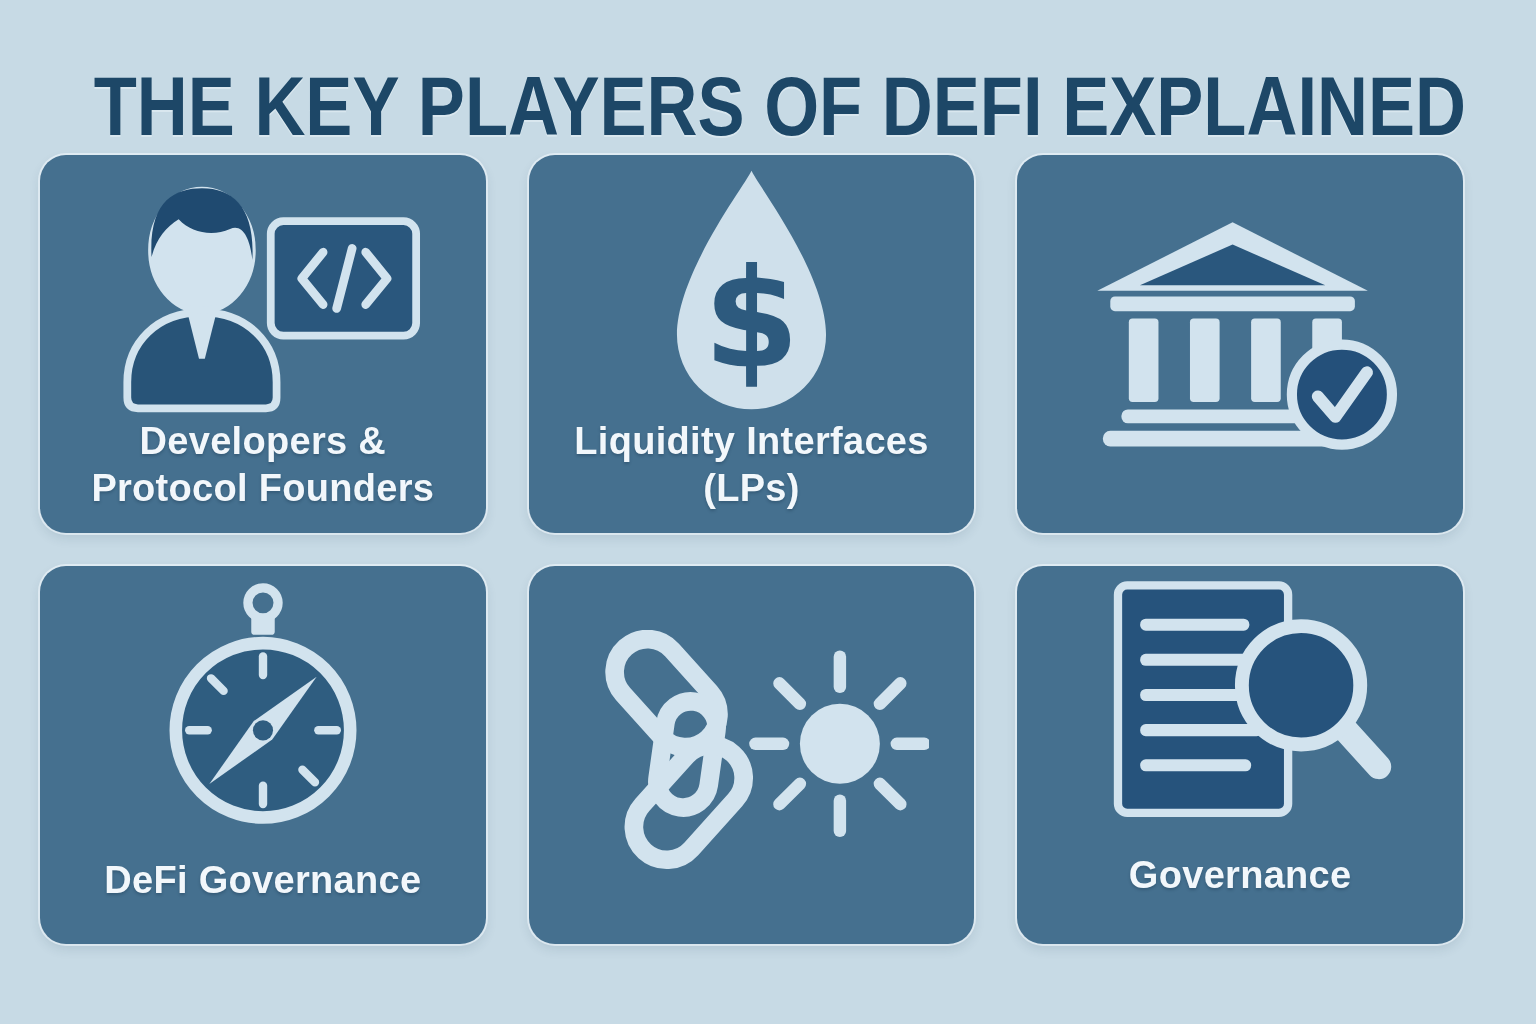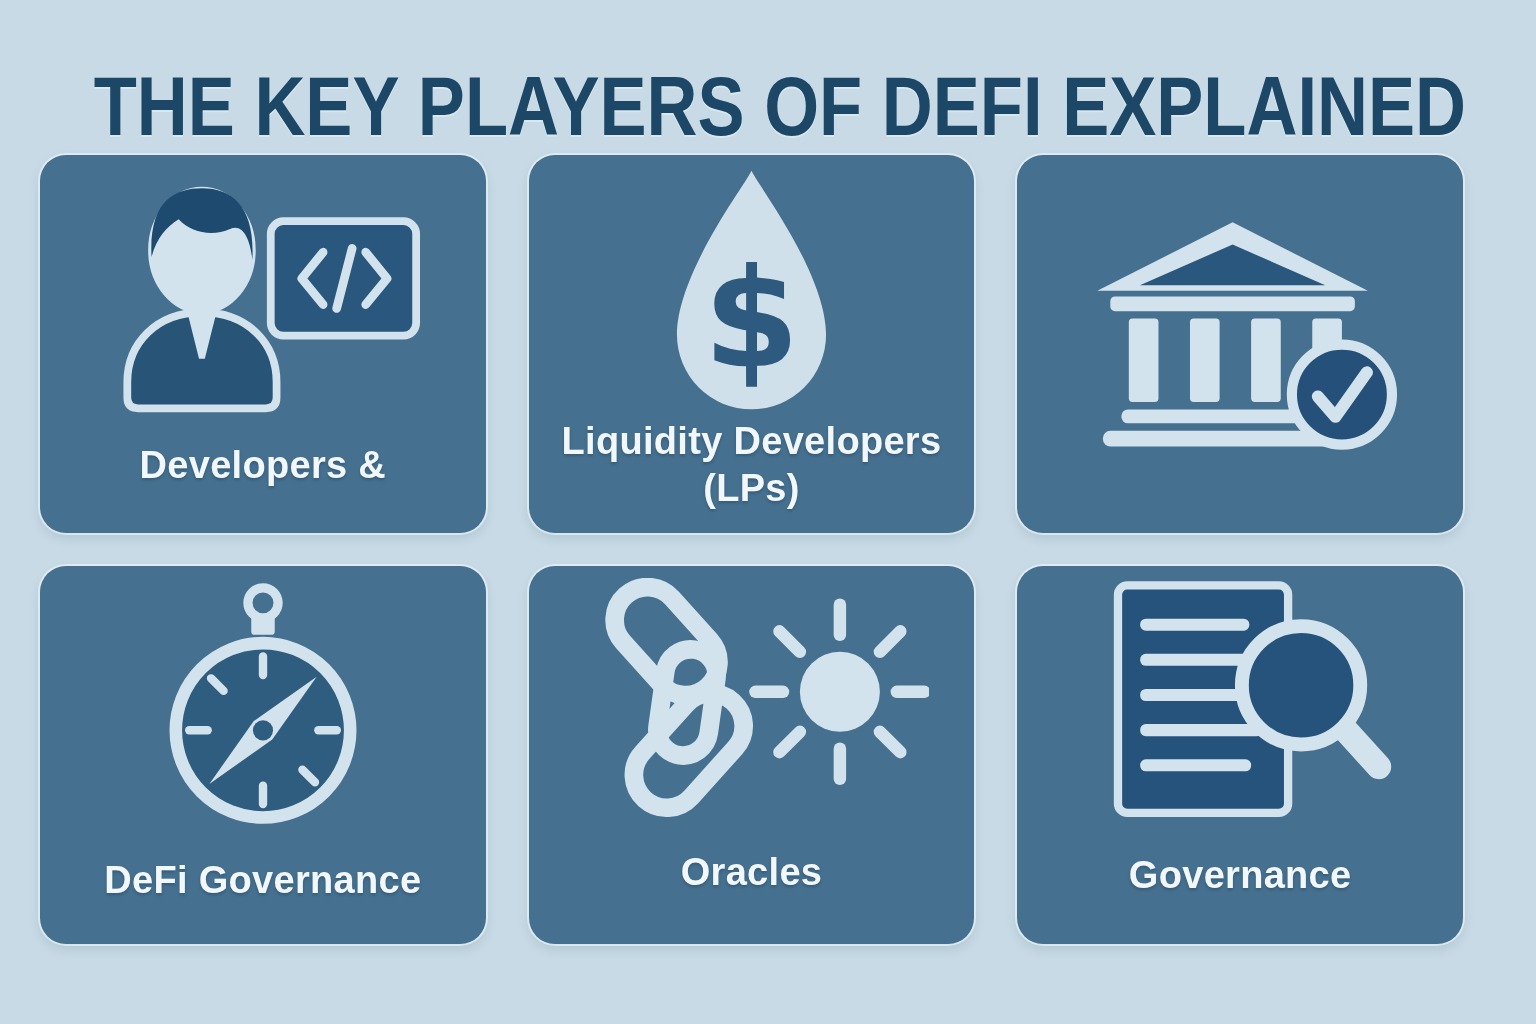--- a/index.html
+++ b/index.html
@@ -109,32 +109,33 @@
             <path d="M276 90 L298 117 L276 144"></path>
           </g>
           <path d="M107 152 C60 152 30 184 30 224 L30 240 Q30 251 41 251 L173 251 Q184 251 184 240 L184 224 C184 184 154 152 107 152 Z" fill="#285478" stroke="#d2e3ee" stroke-width="8" stroke-linejoin="round"></path>
           <path d="M86 128 L128 128 L110 200 L104 200 Z" fill="#d2e3ee"></path>
           <ellipse cx="107" cy="88" rx="52" ry="62" fill="#d2e3ee" stroke="#d2e3ee" stroke-width="7"></ellipse>
           <path d="M55 95 C52 38 78 24 107 24 C140 24 162 45 159 98 C157 78 150 60 136 66 C118 74 96 70 83 56 C70 64 60 76 55 95 Z" fill="#1f4a70"></path>
         </svg>
       </div>
       <div class="label-area">
         <div class="label-line">Developers &amp;</div>
+        <div class="label-line">Protocol Founders</div>
       </div>
     </div>
 
     <div class="card">
       <div class="icon-area">
         <svg width="205" height="252" viewBox="0 0 220 270">
           <path d="M110 6 C104 20 30 116 30 182 A80 80 0 0 0 190 182 C190 116 116 20 110 6 Z" fill="#cfe0eb"></path>
           <text x="110" y="216" text-anchor="middle" font-family="DejaVu Sans, sans-serif" font-size="148" font-weight="bold" fill="#2d5a7e">$</text>
         </svg>
       </div>
       <div class="label-area">
-        <div class="label-line">Liquidity Developers</div>
+        <div class="label-line">Liquidity Interfaces</div>
         <div class="label-line">(LPs)</div>
       </div>
     </div>
 
     <div class="card">
       <div class="icon-area">
         <svg width="330" height="252" viewBox="0 0 356 272">
           <path d="M170 10 L316 84 L24 84 Z" fill="#d2e3ee"></path>
           <path d="M170 34 L270 78 L70 78 Z" fill="#2a577d"></path>
           <rect x="38" y="90" width="264" height="16" rx="5" fill="#d2e3ee"></rect>
@@ -189,23 +190,20 @@
               <path d="M364 128 L395 128"></path>
               <path d="M236 128 L205 128"></path>
               <path d="M345 83 L368 60"></path>
               <path d="M255 83 L232 60"></path>
               <path d="M345 173 L368 196"></path>
               <path d="M255 173 L232 196"></path>
             </g>
           </g>
         </svg>
       </div>
-      <div class="label-area">
-        <div class="label-line">Oracles</div>
-      </div>
     </div>
 
     <div class="card">
       <div class="icon-area">
         <svg width="319" height="250" viewBox="0 0 345 270">
           <rect x="40" y="10" width="184" height="246" rx="10" fill="#26537c" stroke="#d2e3ee" stroke-width="9"></rect>
           <g fill="#d2e3ee">
             <rect x="64" y="46" width="118" height="13" rx="6"></rect>
             <rect x="64" y="84" width="128" height="13" rx="6"></rect>
             <rect x="64" y="122" width="112" height="13" rx="6"></rect>

